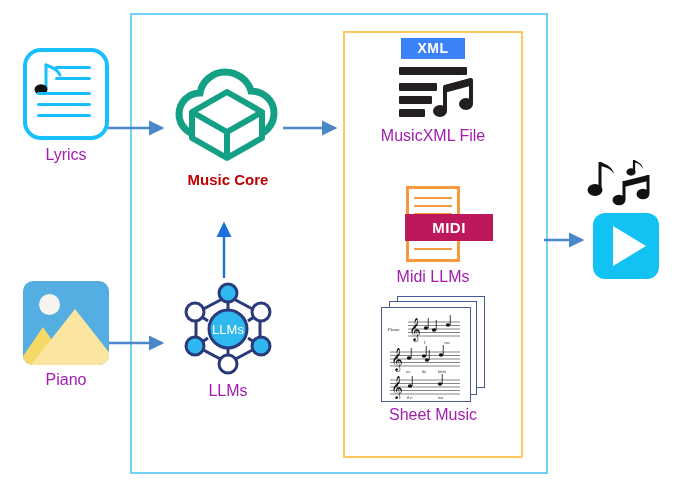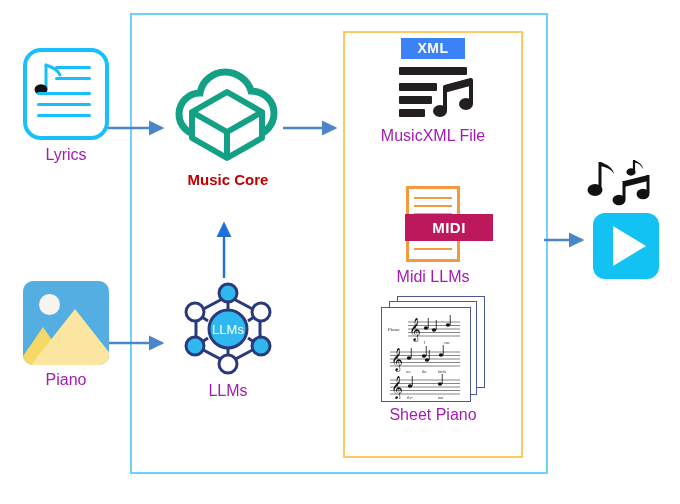--- a/index.html
+++ b/index.html
@@ -269,21 +269,21 @@
             <text x="62" y="36">can</text>
             <text x="24" y="65">see</text>
             <text x="40" y="65">the</text>
             <text x="56" y="65">birds</text>
             <text x="25" y="91">fly-</text>
             <text x="56" y="91">ing.</text>
           </g>
         </svg>
       </div>
     </div>
-    <div class="node-label">Sheet Piano</div>
+    <div class="node-label">Sheet Music</div>
   </div>
 
   <div class="abs node" id="player-node">
     <svg class="notes-top" viewBox="0 0 80 50">
       <g fill="#111">
         <path d="M14,5 L14,32" stroke="#111" stroke-width="3"></path>
         <path d="M14,5 C21,7 27,11 28,17 C25,12 20,10 14,9 Z"></path>
         <ellipse cx="9" cy="33" rx="7.5" ry="6"></ellipse>
         <path d="M38,24 L38,42 M62,18 L62,36" stroke="#111" stroke-width="3"></path>
         <path d="M38,24 L62,18 L62,24 L38,30 Z"></path>

